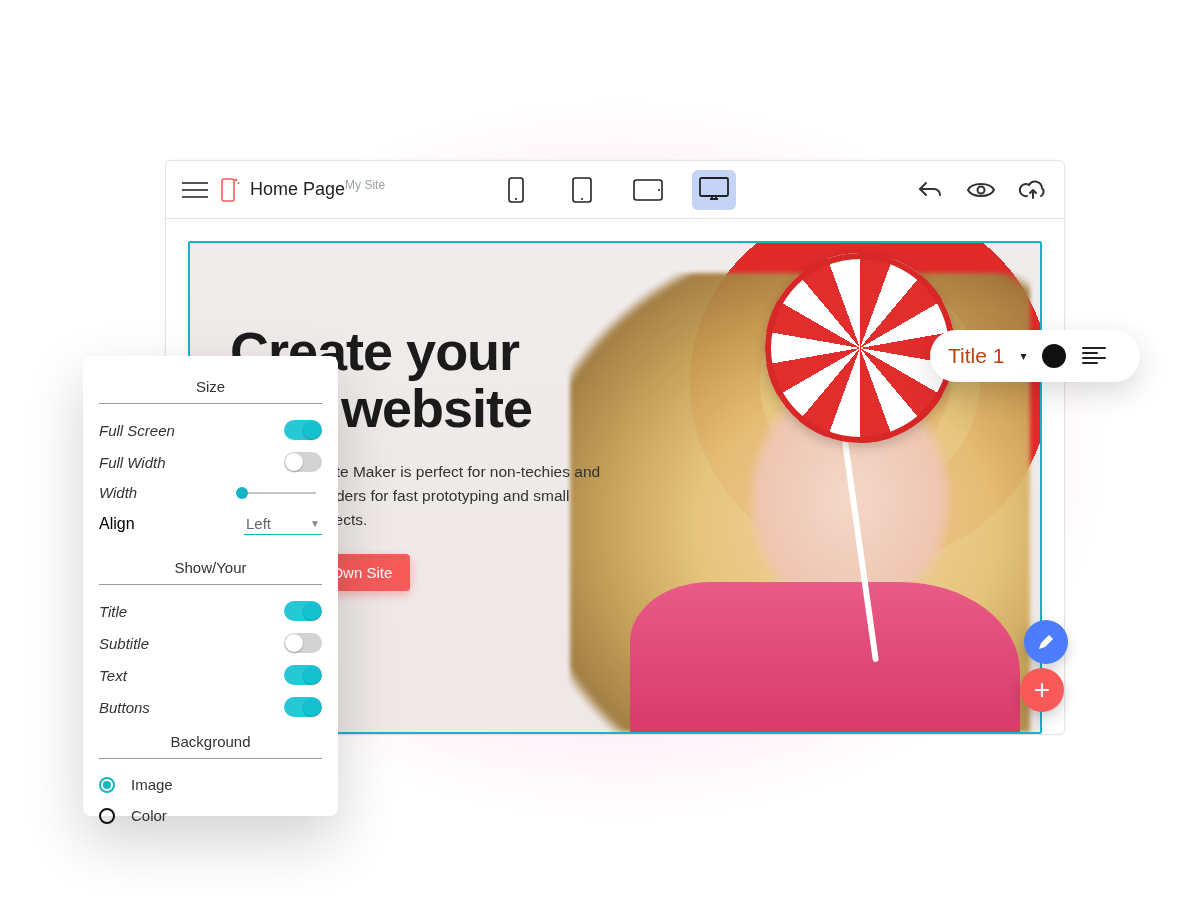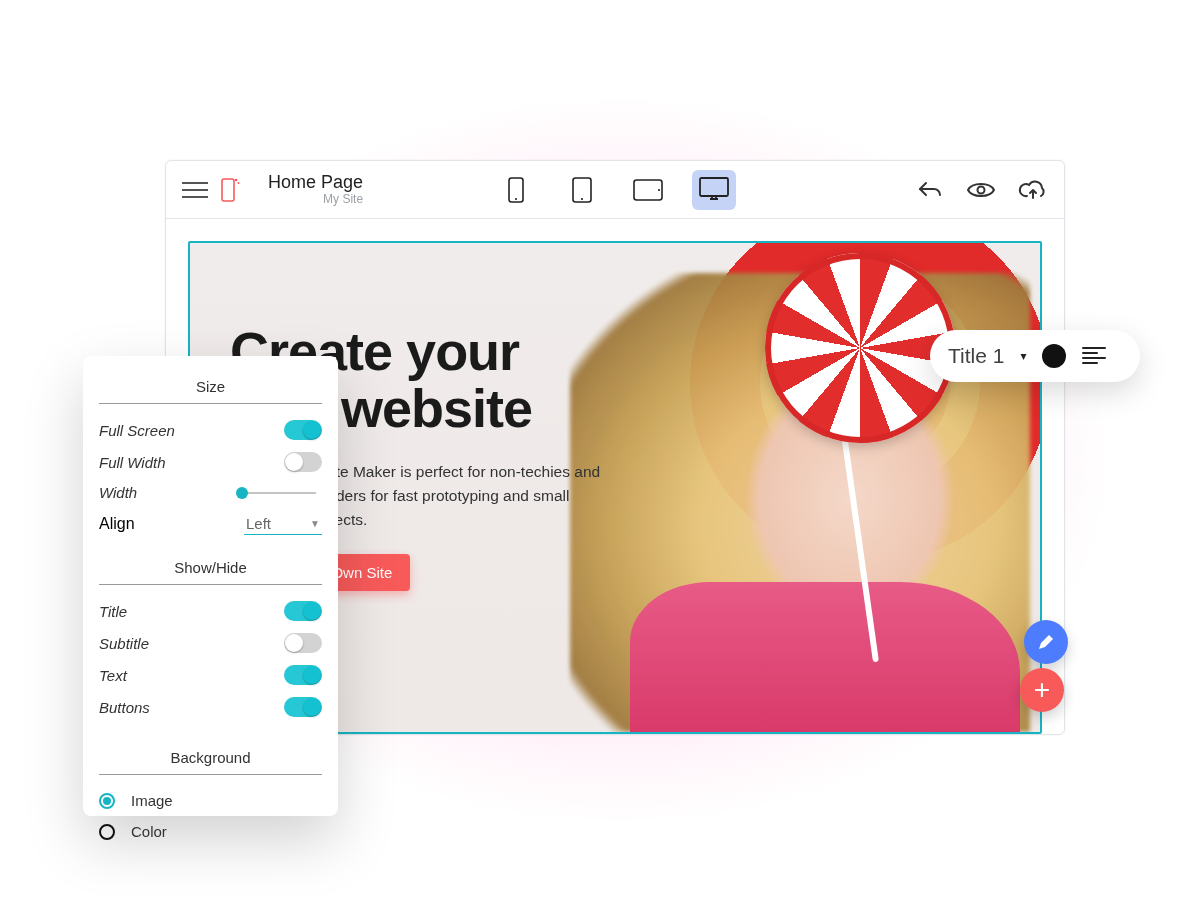--- a/index.html
+++ b/index.html
@@ -43,21 +43,21 @@
     width: 26px; height: 26px; display:flex; flex-direction:column; justify-content:center; gap:5px;
     cursor:pointer;
   }
   .hamburger span { height:2px; background:#555; width:100%; }
   .app-icon {
     margin-left: 12px;
     width: 20px; height: 28px;
     position:relative;
   }
   .app-icon svg { width: 20px; height: 28px; }
-  .title-block { margin-left: 28px; display:flex; flex-direction:column; line-height:1.15;align-items:flex-end;}
+  .title-block { margin-left: 10px; display:flex; flex-direction:row; line-height:1.15;}
   .title-block .page { font-size: 18px; color:#222; }
   .title-block .site { font-size: 12px; color:#9aa0a6; }
   .device-group {
     position:absolute; left:50%; transform:translateX(-50%);
     display:flex; gap:22px; align-items:center;
   }
   .device-btn {
     width:44px; height:40px; display:flex; align-items:center; justify-content:center;
     border-radius:6px; cursor:pointer; color:#2b2b2b;
   }
@@ -156,21 +156,21 @@
   .style-popover {
     position:absolute;
     left:930px; top:330px;
     width:210px; height:52px;
     background:#fff;
     border-radius:26px;
     box-shadow:0 10px 30px rgba(0,0,0,0.15);
     display:flex; align-items:center;
     padding:0 18px; gap:16px;
   }
-  .style-popover .label { font-size:21px; color:#404040; }
+  .style-popover .label { font-size:21px; color:#c2410c; }
   .style-popover .caret { font-size:12px; color:#222; }
   .color-dot { width:24px; height:24px; border-radius:50%; background:#111; }
   .align-icon svg { display:block; }
 
   
   .settings-panel {
     position:absolute;
     left:83px; top:356px;
     width:255px; height:460px;
     background:#fff;
@@ -359,40 +359,40 @@
       </span>
   </div>
   <div class="select-row">
     <span>Align</span>
     <span class="select-box">
       <span>Left</span>
       <span class="select-caret">▼</span>
     </span>
   </div>
 
-  <div class="section-title" style="margin-top:10px">Show/Hide</div>
+  <div class="section-title" style="margin-top:10px">Show/Your</div>
 
   <div class="row">
     <span>Title</span>
     <span class="toggle on"></span>
   </div>
   <div class="row">
     <span>Subtitle</span>
     <span class="toggle"></span>
   </div>
   <div class="row">
     <span>Text</span>
     <span class="toggle on"></span>
   </div>
   <div class="row">
     <span>Buttons</span>
     <span class="toggle on"></span>
   </div>
 
-  <div class="section-title" style="margin-top:18px">Background</div>
+  <div class="section-title" style="margin-top:2px">Background</div>
 
   <div class="radio-row">
     <span class="radio-outer sel">
         <span class="radio-inner"></span>
       </span>
     <span>Image</span>
   </div>
   <div class="radio-row">
     <span class="radio-outer"></span>
     <span>Color</span>

